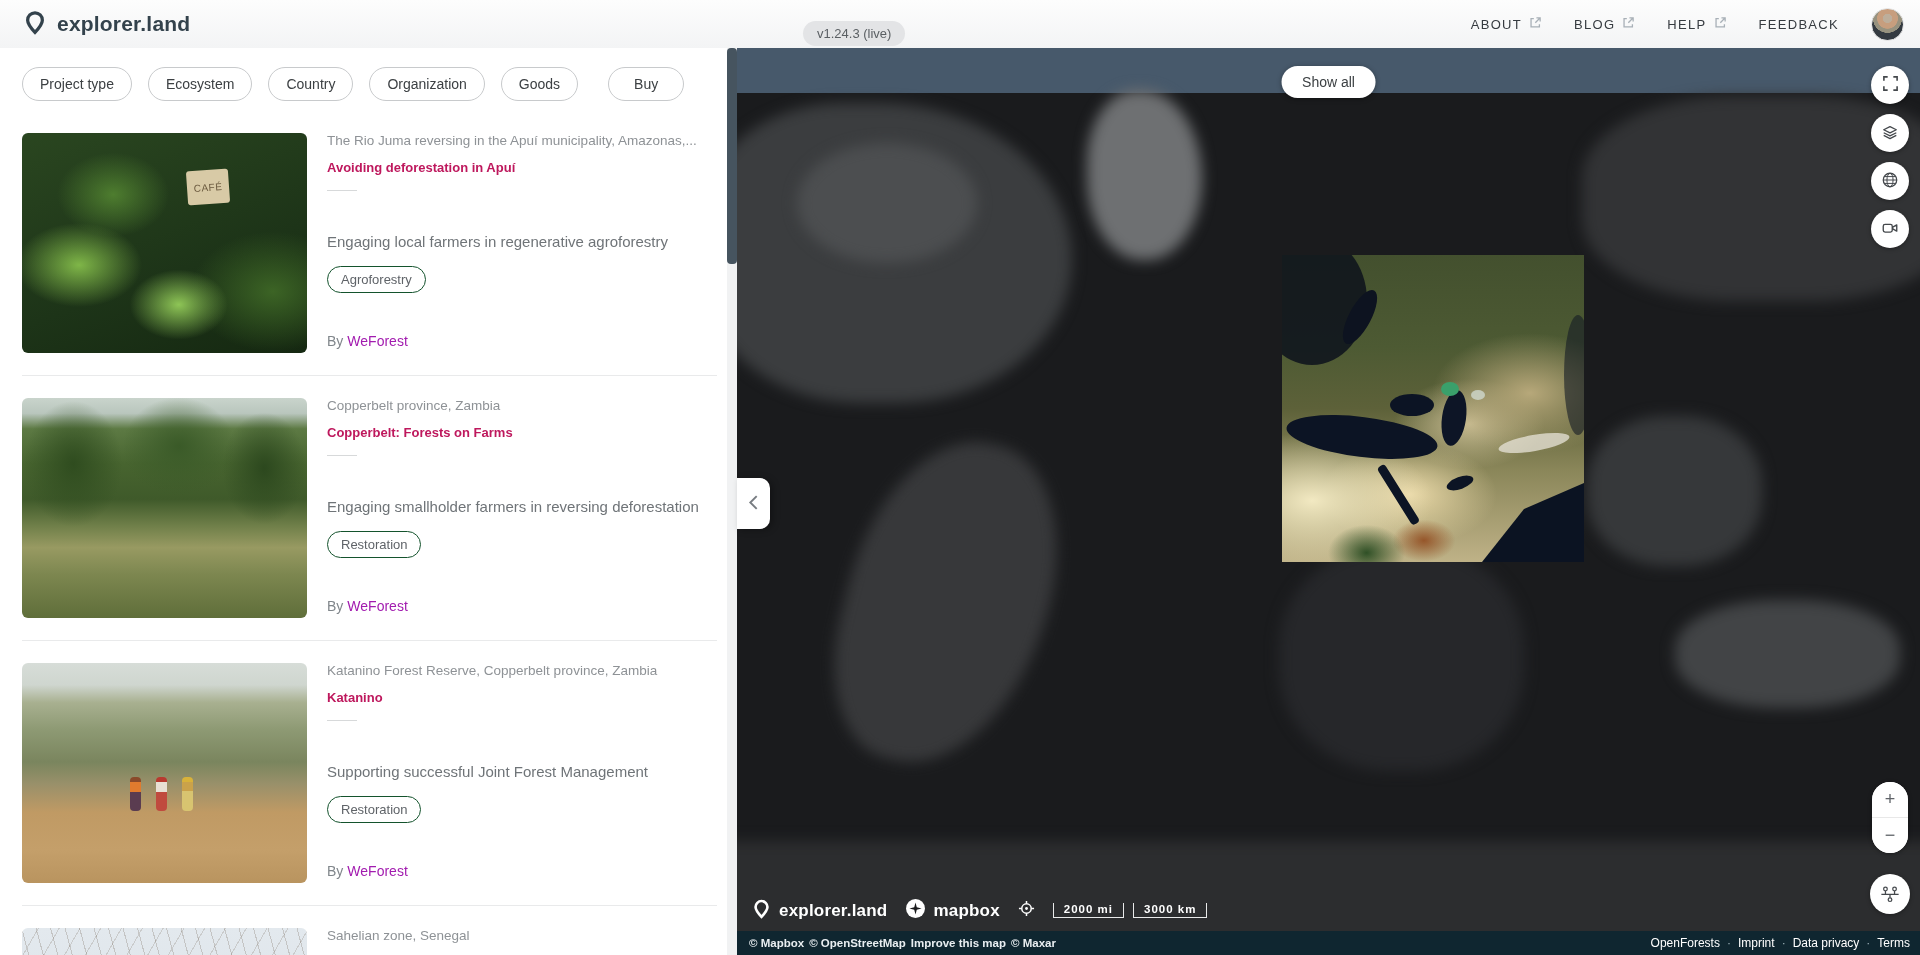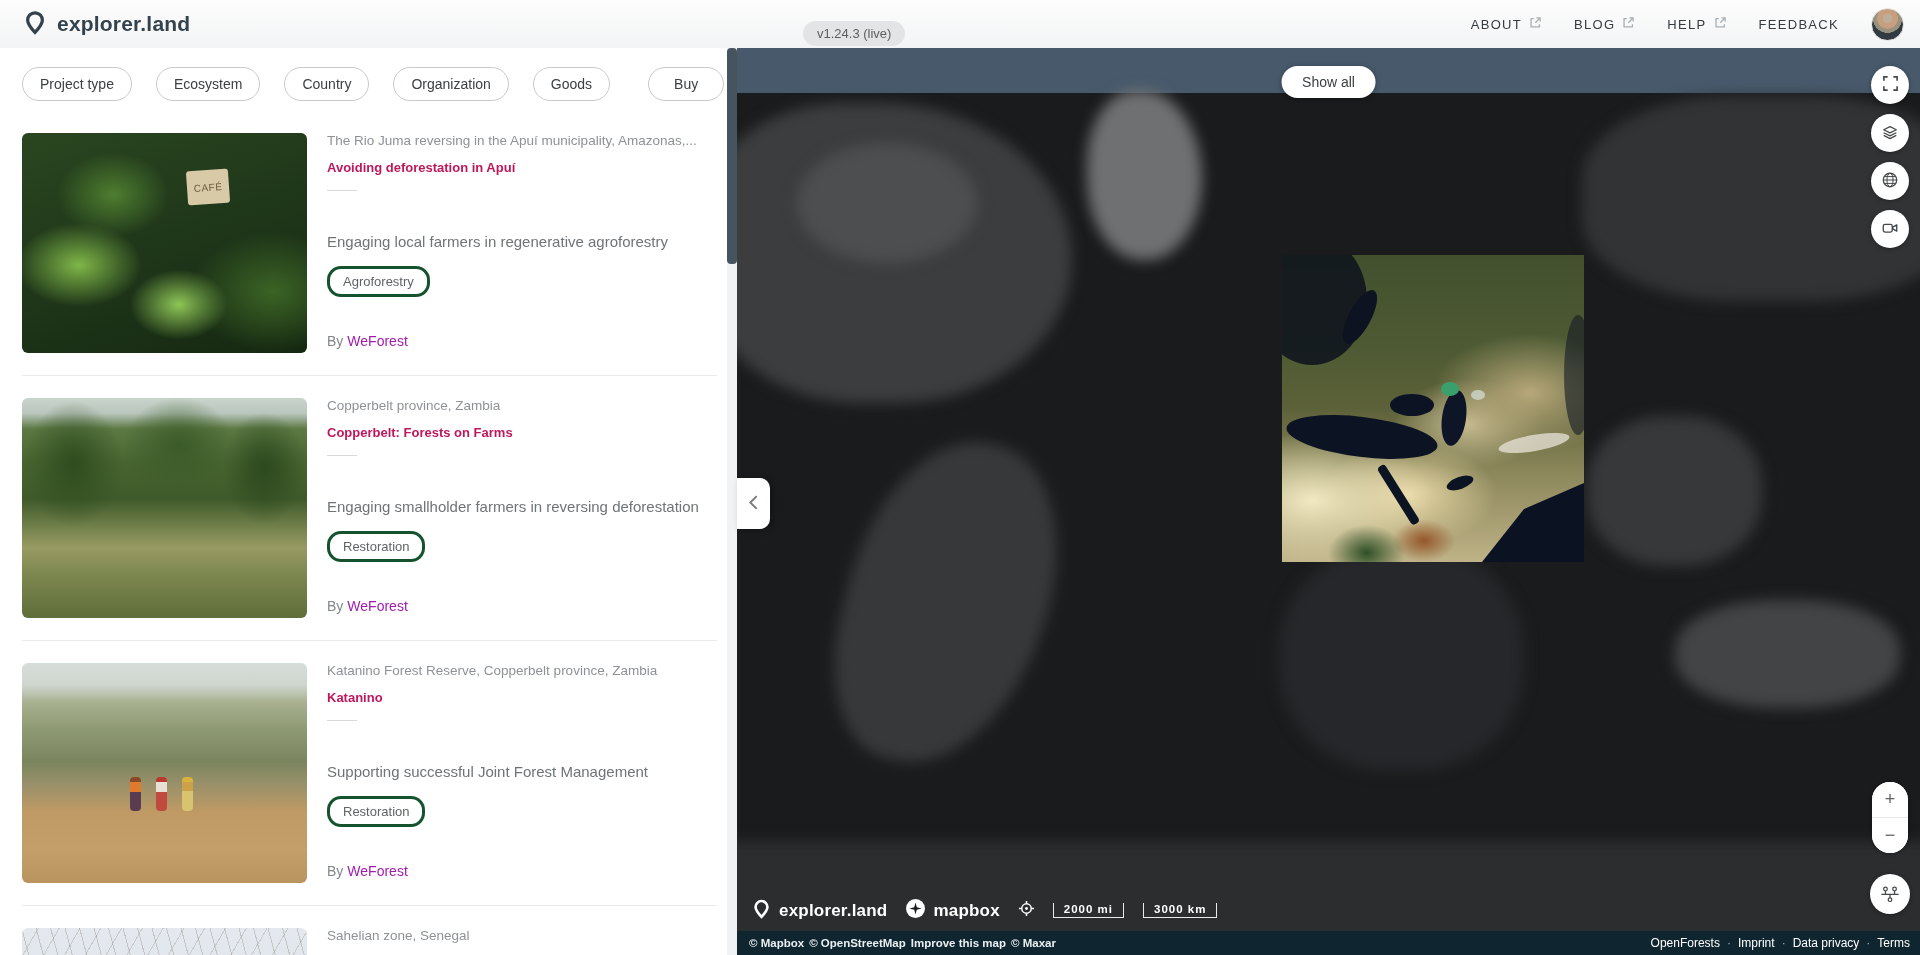--- a/index.html
+++ b/index.html
@@ -11,33 +11,33 @@
   .logo-text { font-size:21px; font-weight:700; color:#33424c; letter-spacing:.2px; }
   .version-badge { position:absolute; left:803px; top:21px; background:#e3e4e6; color:#5a5f63; font-size:13px; padding:5px 14px; border-radius:14px; white-space:nowrap; }
   .nav { margin-left:auto; display:flex; align-items:center; gap:32px; padding-right:16px; }
   .nav-item { display:flex; align-items:center; gap:7px; font-size:13px; letter-spacing:1.3px; color:#363b40; cursor:pointer; }
   .avatar { width:33px; height:33px; border-radius:50%; cursor:pointer;
     background: radial-gradient(circle at 50% 30%, #bdae9b 0 17%, #c79e7e 18% 38%, #97927f 40% 54%, #343a41 55% 100%);
     border:1px solid #e2e2e2; }
 
   
   .sidebar { position:fixed; top:48px; left:0; width:737px; bottom:0; background:#fff; overflow:hidden; z-index:30; }
-  .chips { display:flex; gap:24px; padding:19px 0 0 22px; }
+  .chips { display:flex; gap:16px; padding:19px 0 0 22px; }
   .chip { border:1px solid #c8cacc; border-radius:18px; padding:8px 17px; font-size:14px; color:#3c4043; background:#fff; cursor:pointer; white-space:nowrap; }
   .chip-buy { margin-left:14px; padding:8px 25px; }
   .cards { margin-top:10px; padding:0 20px 0 22px; }
   .card { display:flex; gap:20px; padding:22px 0; border-bottom:1px solid #e9eaeb; cursor:pointer; }
   .card:last-child { border-bottom:none; }
   .card-img { width:285px; height:220px; border-radius:6px; flex-shrink:0; position:relative; overflow:hidden; }
   .card-body { display:flex; flex-direction:column; width:395px; height:220px; }
   .loc { font-size:13.5px; color:#8e9296; white-space:nowrap; overflow:hidden; text-overflow:ellipsis; }
   .title { font-size:13px; font-weight:700; color:#be185d; margin-top:12px; }
   .rule { width:30px; height:1px; background:#d7d9da; margin:15px 0 14px; }
   .desc { font-size:15px; color:#6f7478;margin-top:28px; }
-  .tag { display:inline-block; border:3px solid #14532d; border-radius:14px; padding:5px 13px; font-size:13px; color:#5f6368; margin-top:16px; width:fit-content; }
+  .tag { display:inline-block; border:1px solid #14532d; border-radius:14px; padding:5px 13px; font-size:13px; color:#5f6368; margin-top:16px; width:fit-content; }
   .byline { margin-top:auto; font-size:14px; color:#80868b; padding-bottom:4px; }
   .byline b { color:#a21caf; font-weight:400; margin-left:4px; }
   .photo-sign { position:absolute; left:58%; top:17%; width:42px; height:34px; background:#d8caa6; border-radius:3px; transform:rotate(-4deg);
     display:flex; align-items:center; justify-content:center; font-size:10px; color:#6b5a3f; letter-spacing:.5px; }
   .img1 { background:
     radial-gradient(90px 60px at 20% 60%, #7fb648 0%, rgba(127,182,72,0) 70%),
     radial-gradient(70px 50px at 55% 78%, #8ec556 0%, rgba(142,197,86,0) 70%),
     radial-gradient(80px 60px at 32% 28%, #4e7d2f 0%, rgba(78,125,47,0) 70%),
     radial-gradient(110px 80px at 88% 72%, #3c6425 0%, rgba(60,100,37,0) 75%),
     linear-gradient(160deg, #2a4620, #1d3418 60%, #152811); }
@@ -92,21 +92,21 @@
   .zoom-pill { position:absolute; right:12px; bottom:102px; width:36px; height:71px; background:#fff; border-radius:18px;
     box-shadow:0 1px 4px rgba(0,0,0,.35); display:flex; flex-direction:column; overflow:hidden; }
   .zoom-btn { flex:1; border:none; background:#fff; font-size:18px; color:#5f6368; cursor:pointer; font-family:inherit; }
   .zoom-btn:first-child { border-bottom:1px solid #e8e8e8; }
   .tl-circle { position:absolute; right:10px; bottom:41px; width:40px; height:40px; border-radius:50%; background:#fff; border:none;
     display:flex; align-items:center; justify-content:center; box-shadow:0 1px 4px rgba(0,0,0,.35); cursor:pointer; }
 
   .map-logos { position:absolute; left:14px; bottom:32px; display:flex; align-items:center; gap:18px; }
   .mlogo { display:flex; align-items:center; gap:7px; cursor:pointer; }
   .mlogo-text { font-size:17px; font-weight:700; color:#fff; letter-spacing:.2px; }
-  .scales { display:flex; gap:19px; align-items:flex-start; }
+  .scales { display:flex; gap:9px; align-items:flex-start; }
   .scale { border:1px solid #e9eaea; border-top:none; padding:0 10px 2px; font-size:11.5px; font-weight:700; letter-spacing:1px; color:#fff; white-space:nowrap; }
 
   .map-footer { position:absolute; left:0; right:0; bottom:0; height:24px; background:#0f2630; display:flex; align-items:center;
     justify-content:space-between; padding:0 10px 0 12px; }
   .attr { display:flex; gap:5px; font-size:11.5px; font-weight:700; color:#e9eef1; }
   .attr span { cursor:pointer; }
   .flinks { display:flex; gap:7px; align-items:center; font-size:12px; color:#fff; }
   .flinks .lnk { cursor:pointer; }
   .fsep { color:#9fb3bb; }
 

